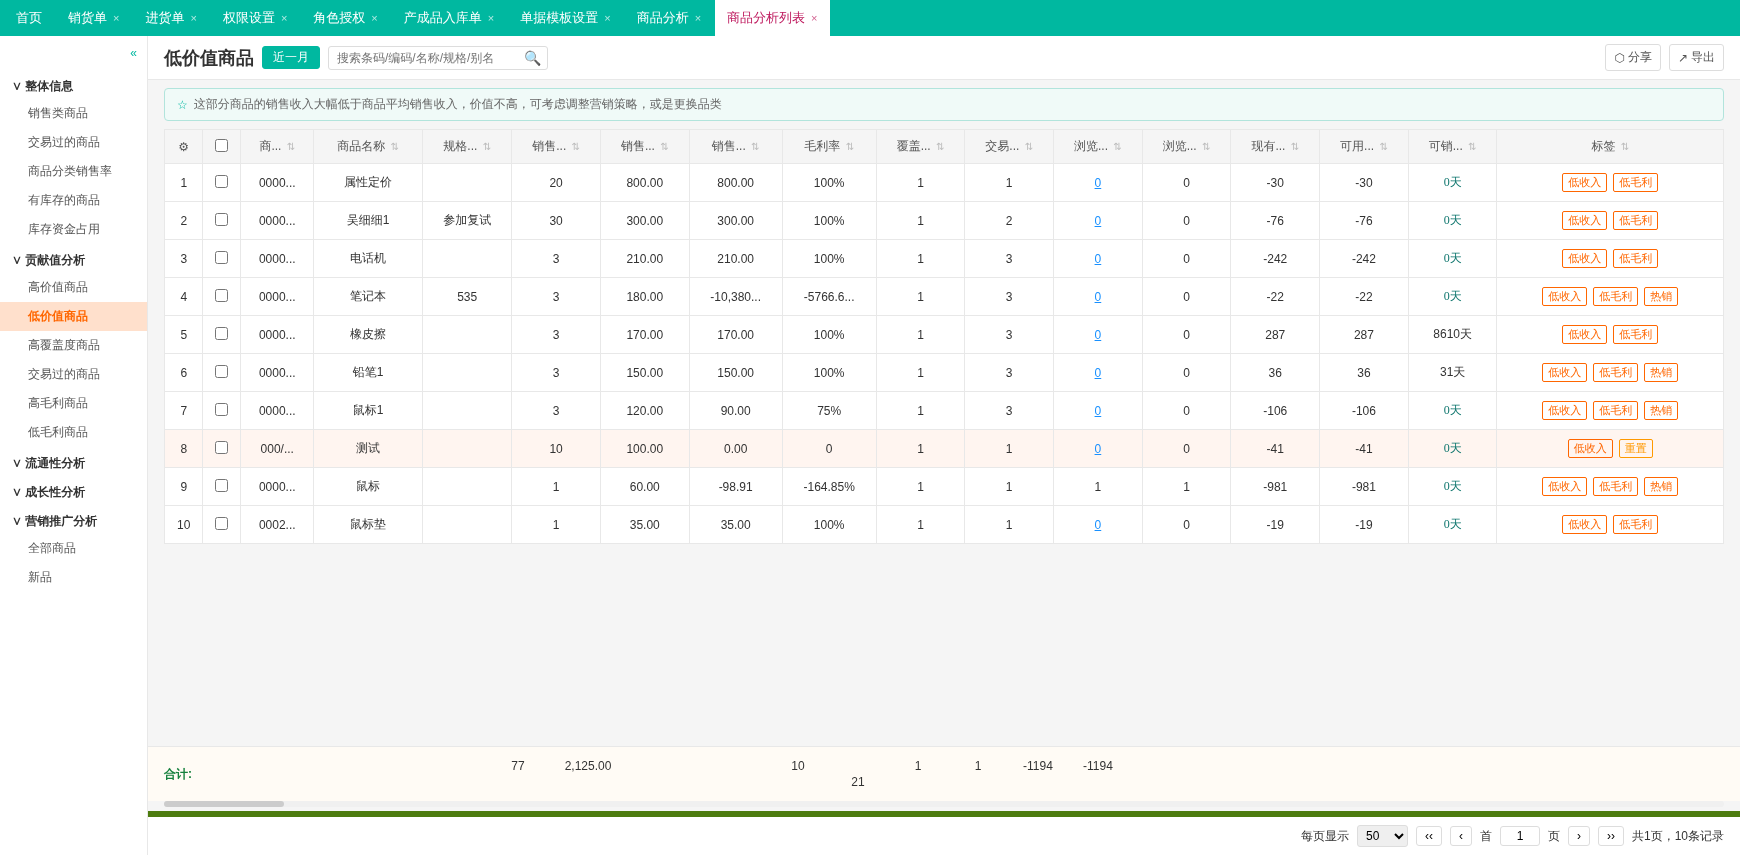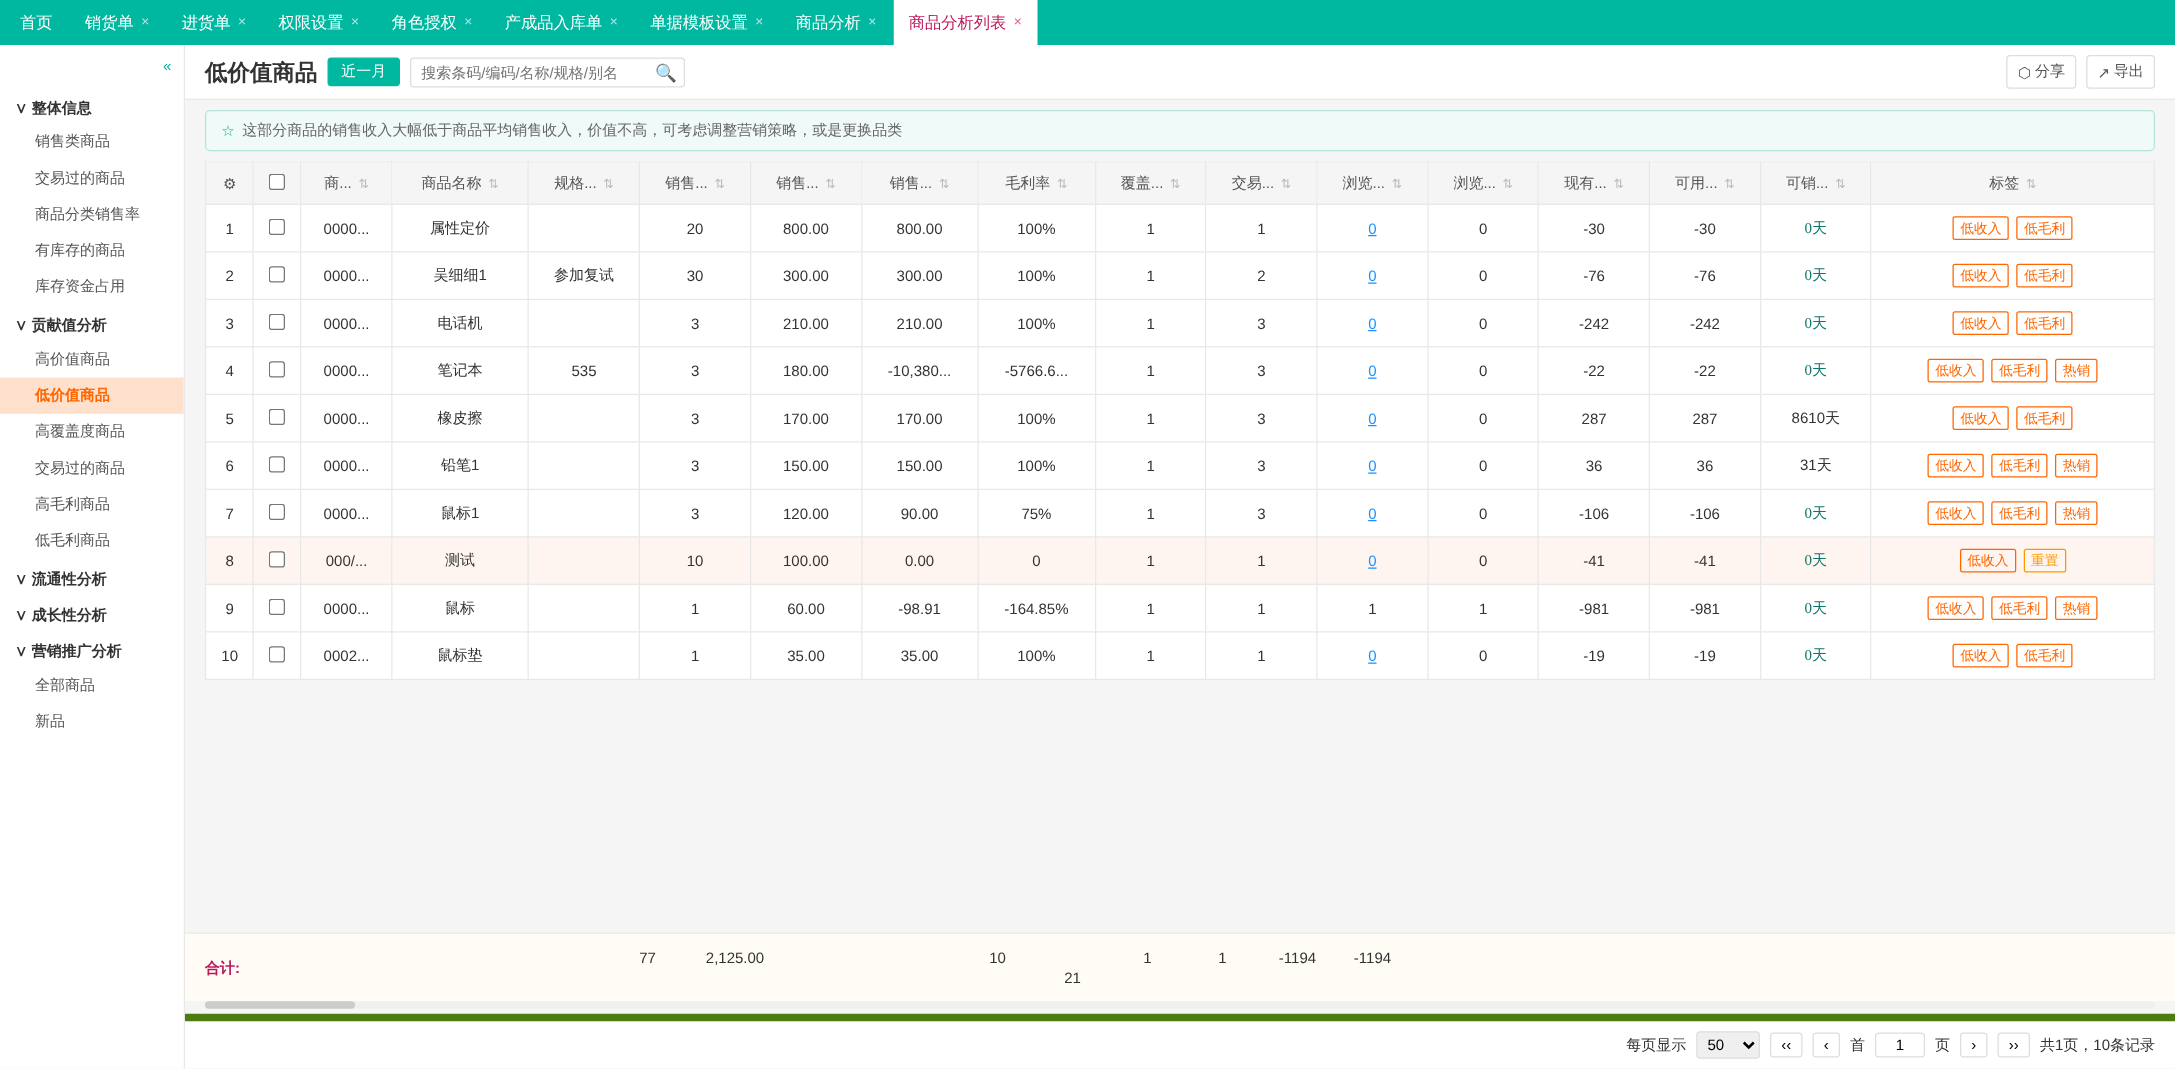--- a/index.html
+++ b/index.html
@@ -175,21 +175,21 @@
     .days-orange { color: #0f766e; font-family: Liberation Serif, serif; }
 
     
     .table-footer {
       background: #fffbf5;
       border-top: 1px solid #e8e8e8;
       padding: 8px 16px;
       display: flex;
       align-items: center;
     }
-    .footer-label { font-weight: bold; color: #be185d; margin-right: 16px; }
+    .footer-label { font-weight: bold; color: #15803d; margin-right: 16px; }
     .footer-cells {
       display: flex;
       gap: 0;
       flex: 1;
     }
     .footer-cell {
       text-align: center;
       padding: 4px 8px;
       min-width: 60px;
       font-size: 12px;

